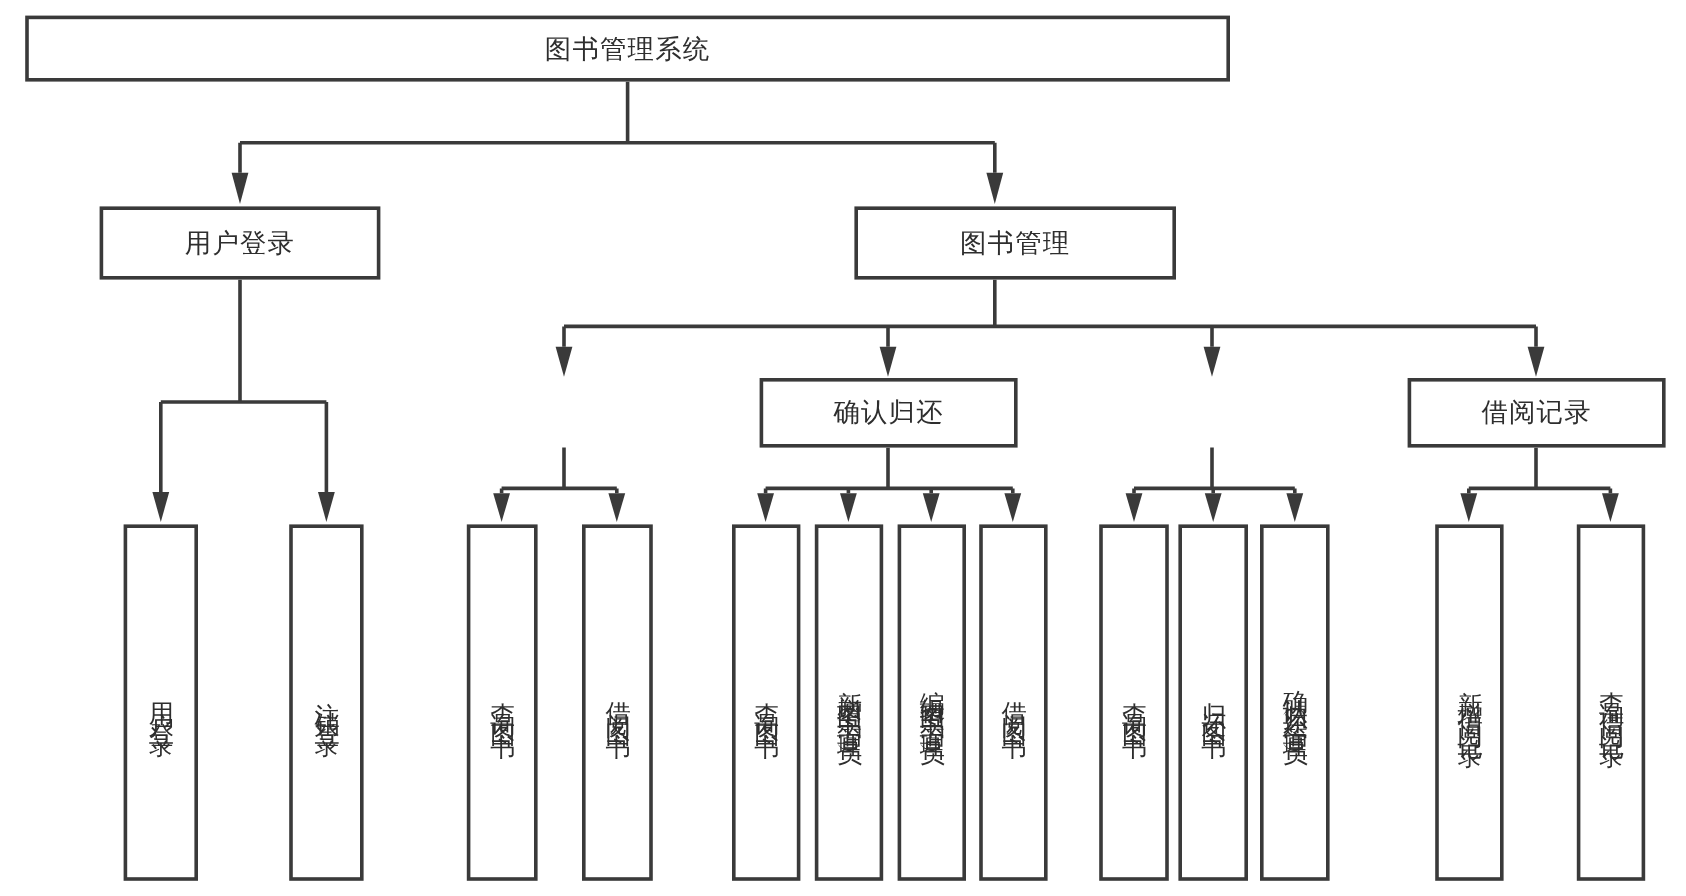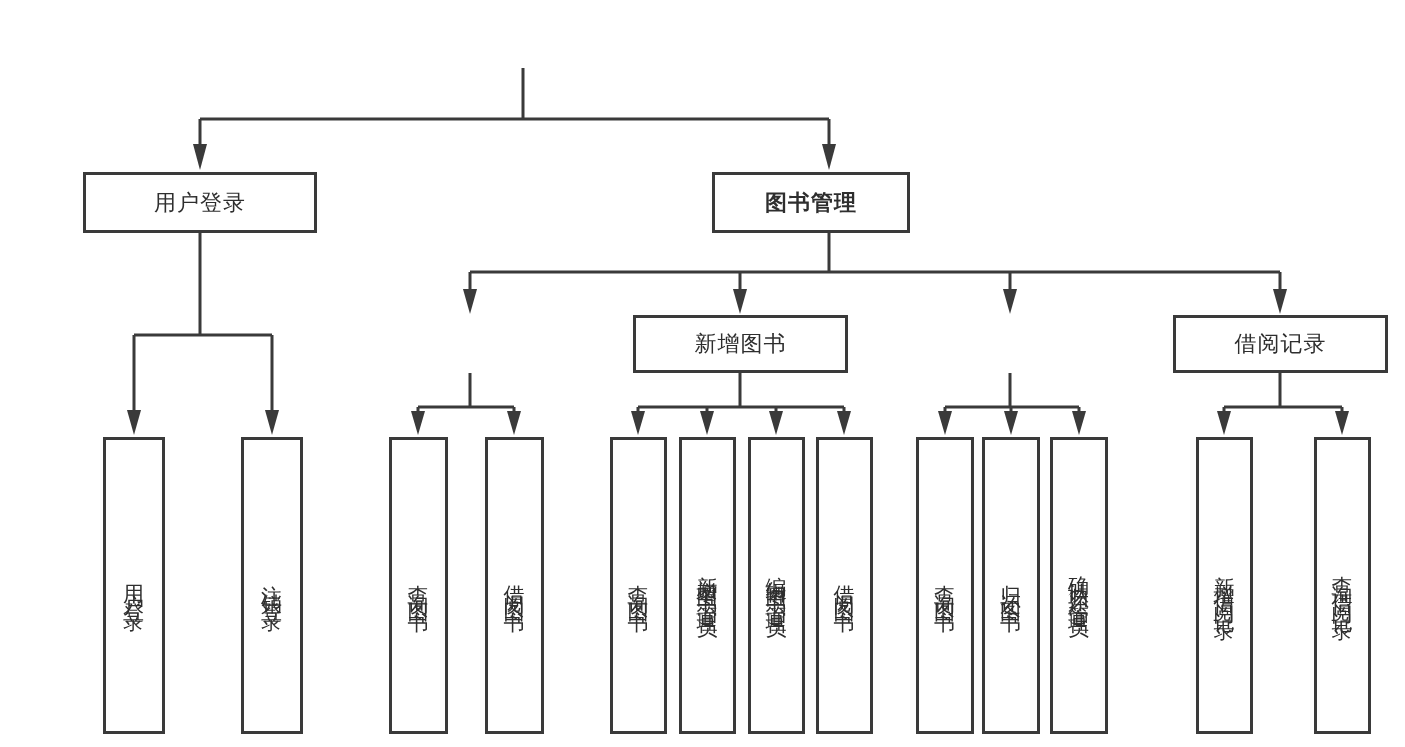--- a/index.html
+++ b/index.html
@@ -67,21 +67,21 @@
     font-size: 21px;
     letter-spacing: 1px;
     color: var(--watermark);
     z-index: 5;
     white-space: nowrap;
   }
 
   
   #n-root   { left: 21px;   top: 13px;  width: 1004px; height: 55px; }
   #n-ulogin { left: 83px;   top: 172px; width: 234px;  height: 61px; }
-  #n-bmgmt  { left: 712px;  top: 172px; width: 198px;  height: 61px; font-weight: bold; }
+  #n-bmgmt  { left: 712px;  top: 172px; width: 268px;  height: 61px; }
 
   #n-newrec { left: 363px;  top: 315px; width: 215px;  height: 58px; }
   #n-borrow { left: 633px;  top: 315px; width: 215px;  height: 58px; }
   #n-curr   { left: 903px;  top: 315px; width: 215px;  height: 58px; }
   #n-recs   { left: 1173px; top: 315px; width: 215px;  height: 58px; }
 
   .leaf { top: 437px; height: 297px; }
   #l-a1 { left: 103px;  width: 62px; }
   #l-a2 { left: 241px;  width: 62px; }
   #l-b1 { left: 389px;  width: 59px; }
@@ -144,30 +144,33 @@
       <polygon points="1072,411 1086,411 1079,435"></polygon>
     </g>
 
     <g>
       <path d="M1280 373 V407 M1224 407 H1342 M1224 407 V411 M1342 407 V411"></path>
       <polygon points="1217,411 1231,411 1224,435"></polygon>
       <polygon points="1335,411 1349,411 1342,435"></polygon>
     </g>
   </svg>
 
+  <div class="node h" id="n-root">
+    <span>图书管理系统</span>
+  </div>
 
   <div class="node h" id="n-ulogin">
     <span>用户登录</span>
   </div>
   <div class="node h" id="n-bmgmt">
     <span>图书管理</span>
   </div>
 
   <div class="node h" id="n-borrow">
-    <span>新增图书</span>
+    <span>确认归还</span>
   </div>
   <div class="node h" id="n-recs">
     <span>借阅记录</span>
   </div>
 
   <div class="node v leaf" id="l-a1">
     <span>用户登录</span>
   </div>
   <div class="node v leaf" id="l-a2">
     <span>注销登录</span>

